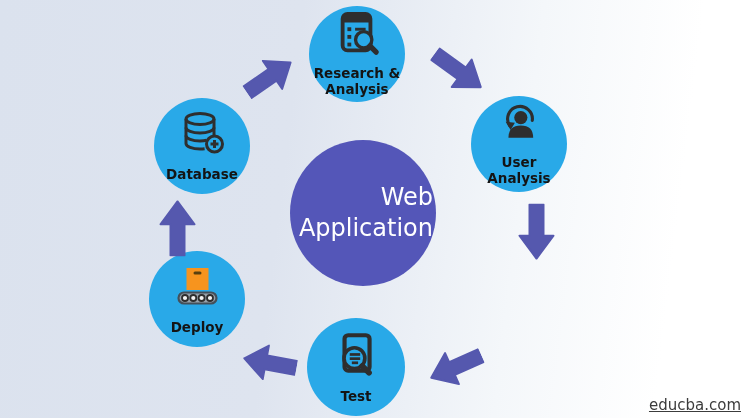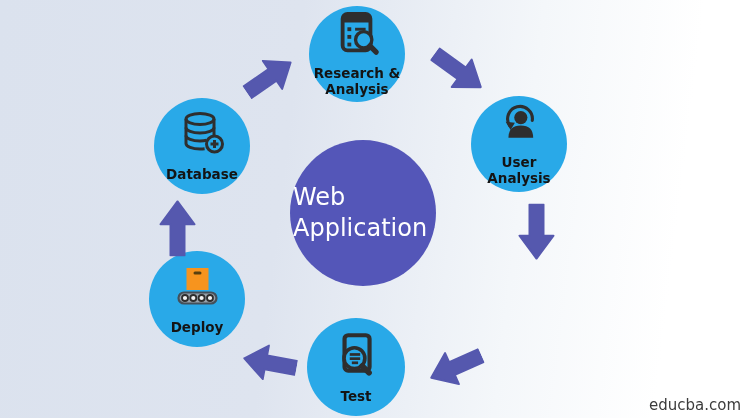--- a/index.html
+++ b/index.html
@@ -26,38 +26,39 @@
     color:#141414;
     max-width:88px;
     margin-top:1px;
   }
   .center-circle{
     position:absolute;
     left:290px;top:140px;width:146px;height:146px;
     border-radius:50%;
     background:#5456b8;
     display:flex;align-items:center;justify-content:center;
-    text-align:left;
+    text-align:right;
   }
   .center-label{
     color:#ffffff;
     font-size:24px;
     line-height:1.3;
     max-width:140px;
   }
   .arrow{
     position:absolute;
     transform-origin:center center;
   }
   .arrow svg{display:block;width:100%;height:100%;}
   .watermark{
     position:absolute;
     right:9px;bottom:4px;
     font-size:15px;
     color:#3c3c3c;
+    text-decoration:underline;
   }
   .icon{flex:0 0 auto;}
 </style>
 </head>
 <body>
 
 <div class="canvas">
 
   <div class="center-circle">
     <div class="center-label">Web Application</div>

